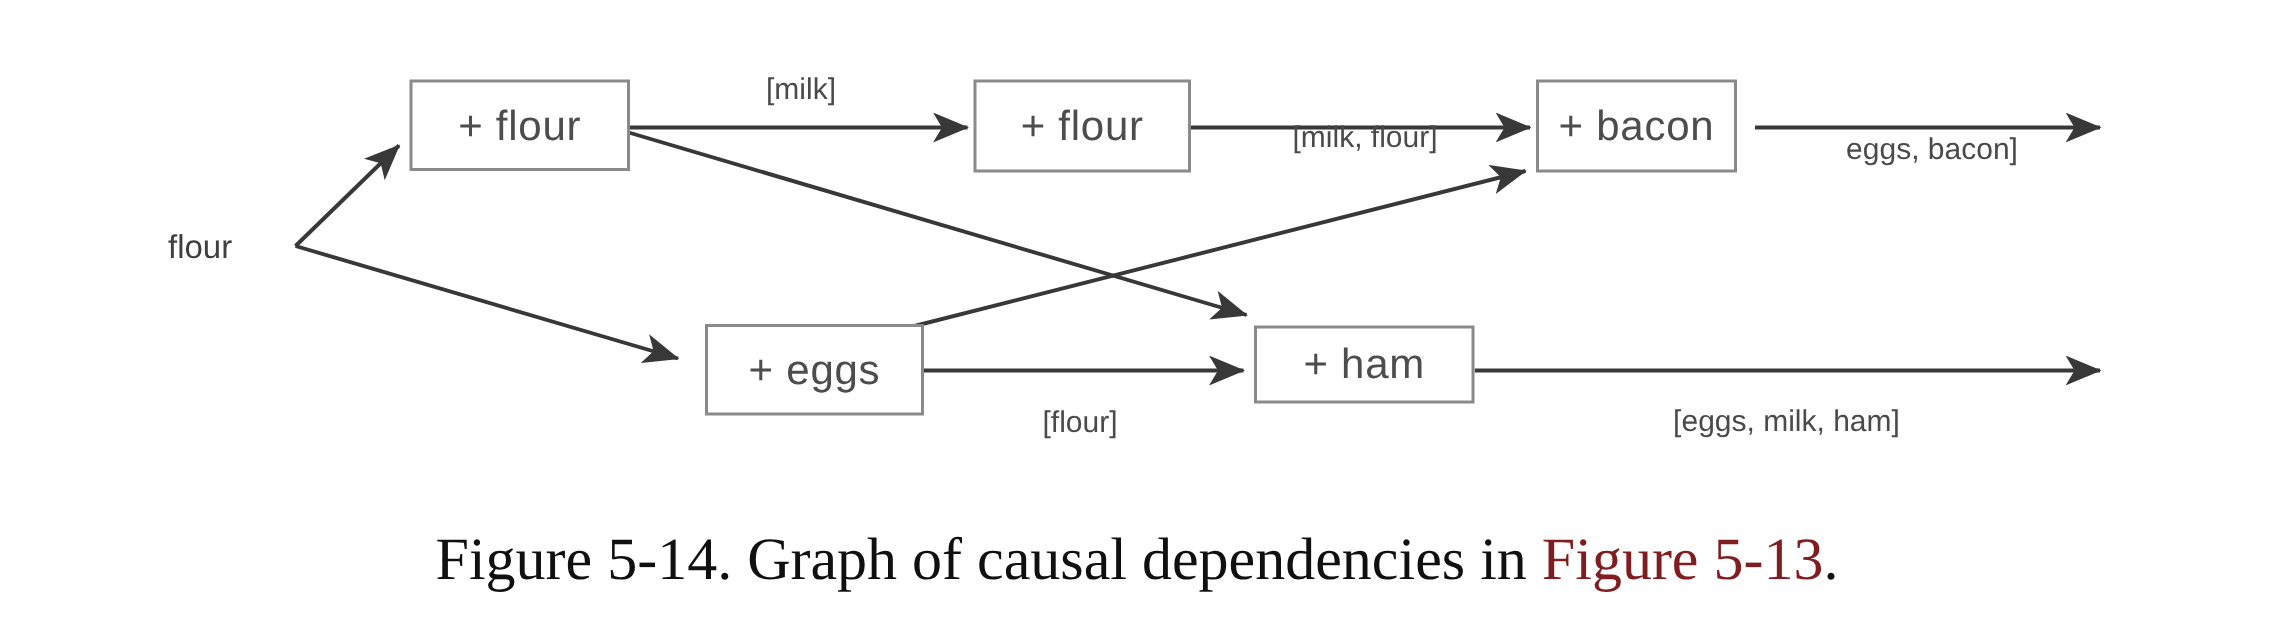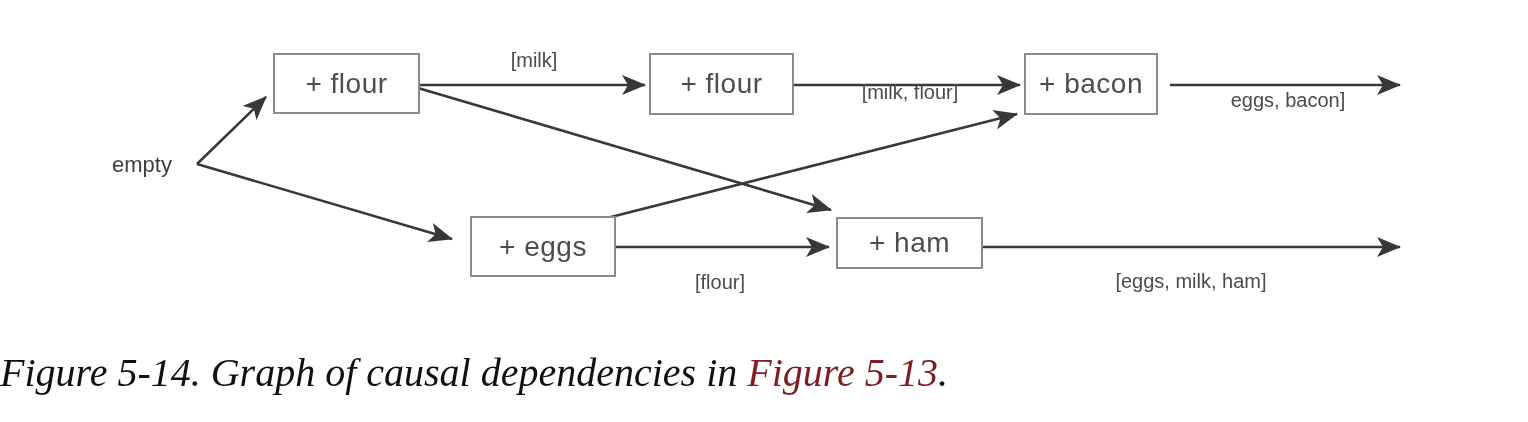--- a/index.html
+++ b/index.html
@@ -18,22 +18,22 @@
   .edge-label {
     position:absolute; transform:translateX(-50%);
     font-size:20px; color:#4a4a4a; white-space:pre; text-align:center;
     line-height:37px;
   }
   .start-label {
     position:absolute; font-size:22px; color:#3f3f3f;
   }
   .caption {
     position:absolute; left:0; right:12px; top:349px;
-    text-align:left; white-space:pre;
-    font-family:"Liberation Serif", serif; font-style:italic;
+    text-align:center; white-space:pre;
+    font-family:"Liberation Serif", serif; 
     font-size:40px; color:#101010;
   }
   .caption .ref { color:#7f1d20; text-decoration:none; cursor:pointer; }
 </style>
 </head>
 <body>
 
 <div class="stage">
 
   <svg class="arrow-layer" width="1528" height="422" viewBox="0 0 1528 422">
@@ -48,21 +48,21 @@
       <line x1="420" y1="85" x2="645" y2="85" marker-end="url(#ah)"></line>
       <line x1="794" y1="85" x2="1020" y2="85" marker-end="url(#ah)"></line>
       <line x1="1170" y1="85" x2="1400" y2="85" marker-end="url(#ah)"></line>
       <line x1="418" y1="88" x2="831" y2="210" marker-end="url(#ah)"></line>
       <line x1="607" y1="218" x2="1017" y2="114" marker-end="url(#ah)"></line>
       <line x1="608" y1="247" x2="829" y2="247" marker-end="url(#ah)"></line>
       <line x1="983" y1="247" x2="1400" y2="247" marker-end="url(#ah)"></line>
     </g>
   </svg>
 
-  <span class="start-label" style="left:112px; top:152px;">empty</span>
+  <span class="start-label" style="left:112px; top:152px;">flour</span>
 
   <div class="node" style="left:273px; top:53px;  width:147px; height:61px;">+ flour</div>
   <div class="node" style="left:649px; top:53px;  width:145px; height:62px;">+ flour</div>
   <div class="node" style="left:1024px; top:53px; width:134px; height:62px;">+ bacon</div>
   <div class="node" style="left:470px; top:216px; width:146px; height:61px;">+ eggs</div>
   <div class="node" style="left:836px; top:217px; width:147px; height:52px;">+ ham</div>
 
   <span class="edge-label" style="left:534px; top:42px;">[milk]</span>
   <span class="edge-label" style="left:910px; top:42px;margin-top:32px;">[milk, flour]</span>
   <div class="edge-label" style="left:1288px; top:8px;">

